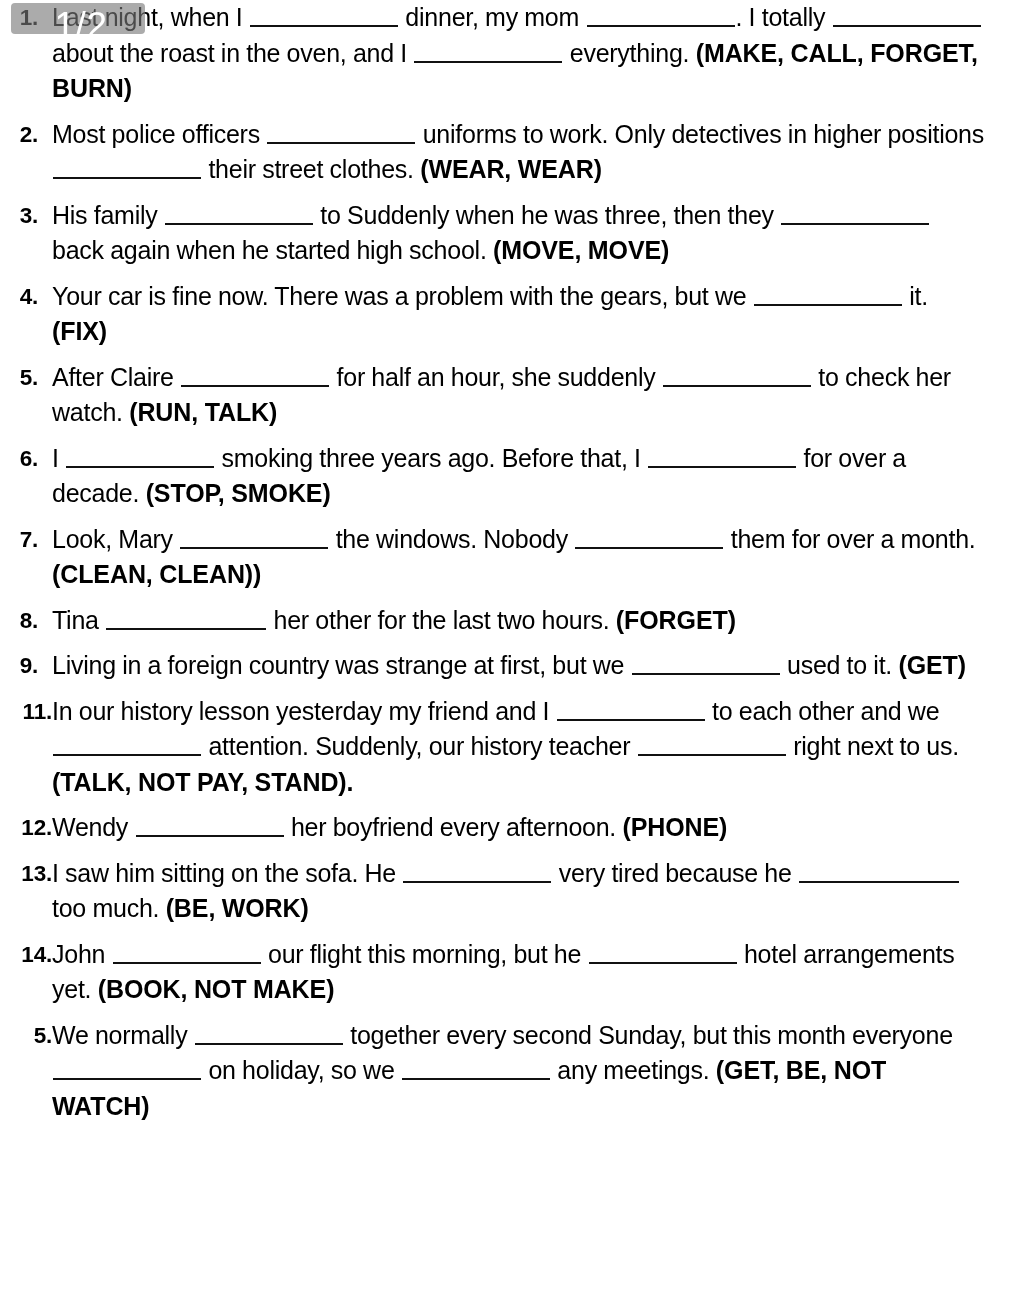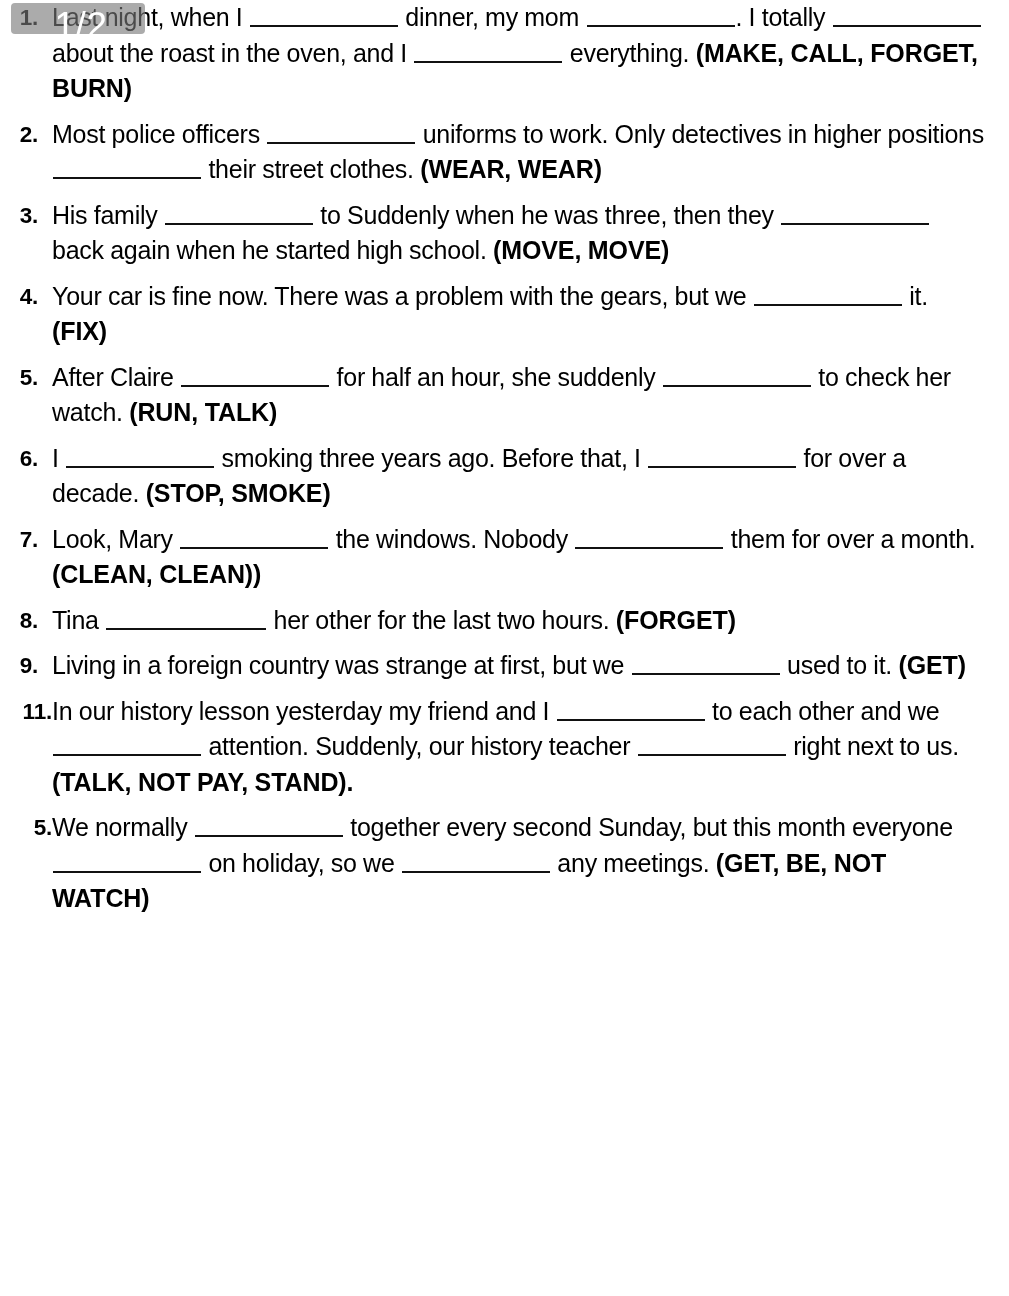--- a/index.html
+++ b/index.html
@@ -136,18 +136,30 @@
     </div>
     <div class="item">
       <div class="item-number num-single">9.</div>
       <div class="item-body"><span>Living in a foreign country was strange at first, but we </span><span class="blank"></span><span> used to it. </span><span class="hint">(GET)</span></div>
     </div>
     <div class="item">
       <div class="item-number num-double">11.</div>
       <div class="item-body"><span>In our history lesson yesterday my friend and I </span><span class="blank"></span><span> to each other and we </span><span class="blank"></span><span> attention. Suddenly, our history teacher </span><span class="blank"></span><span> right next to us. </span><span class="hint">(TALK, NOT PAY, STAND).</span></div>
     </div>
     <div class="item">
+      <div class="item-number num-double">12.</div>
+      <div class="item-body"><span>Wendy </span><span class="blank"></span><span> her boyfriend every afternoon. </span><span class="hint">(PHONE)</span></div>
+    </div>
+    <div class="item">
+      <div class="item-number num-double">13.</div>
+      <div class="item-body"><span>I saw him sitting on the sofa. He </span><span class="blank"></span><span> very tired because he </span><span class="blank w-lg"></span><span> too much. </span><span class="hint">(BE, WORK)</span></div>
+    </div>
+    <div class="item">
+      <div class="item-number num-double">14.</div>
+      <div class="item-body"><span>John </span><span class="blank"></span><span> our flight this morning, but he </span><span class="blank"></span><span> hotel arrangements yet. </span><span class="hint">(BOOK, NOT MAKE)</span></div>
+    </div>
+    <div class="item">
       <div class="item-number num-double">5.</div>
       <div class="item-body"><span>We normally </span><span class="blank"></span><span> together every second Sunday, but this month everyone </span><span class="blank"></span><span> on holiday, so we </span><span class="blank"></span><span> any meetings. </span><span class="hint">(GET, BE, NOT WATCH)</span></div>
     </div>
   </div>
 
 <div id="page-badge">1/2</div>
 
 </body></html>

